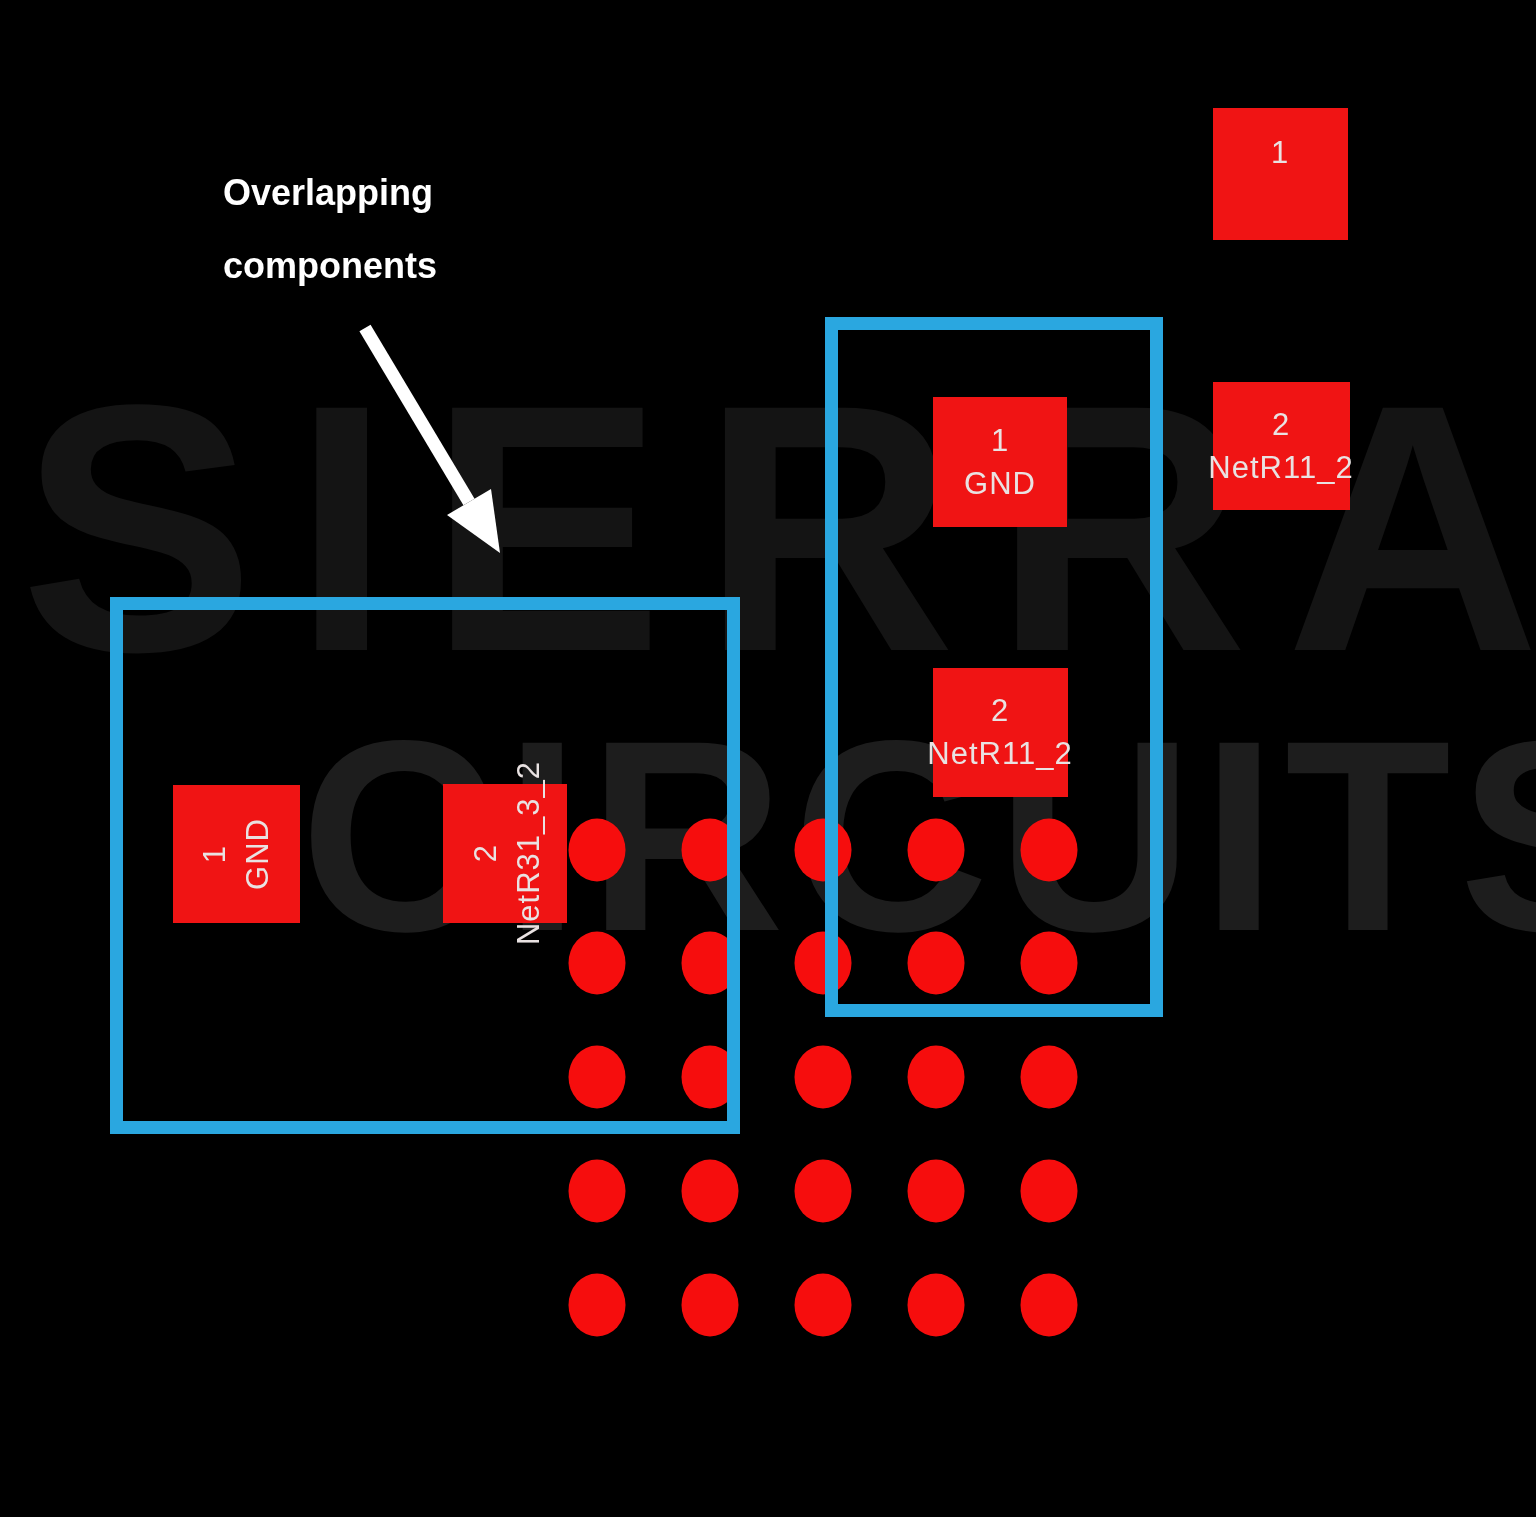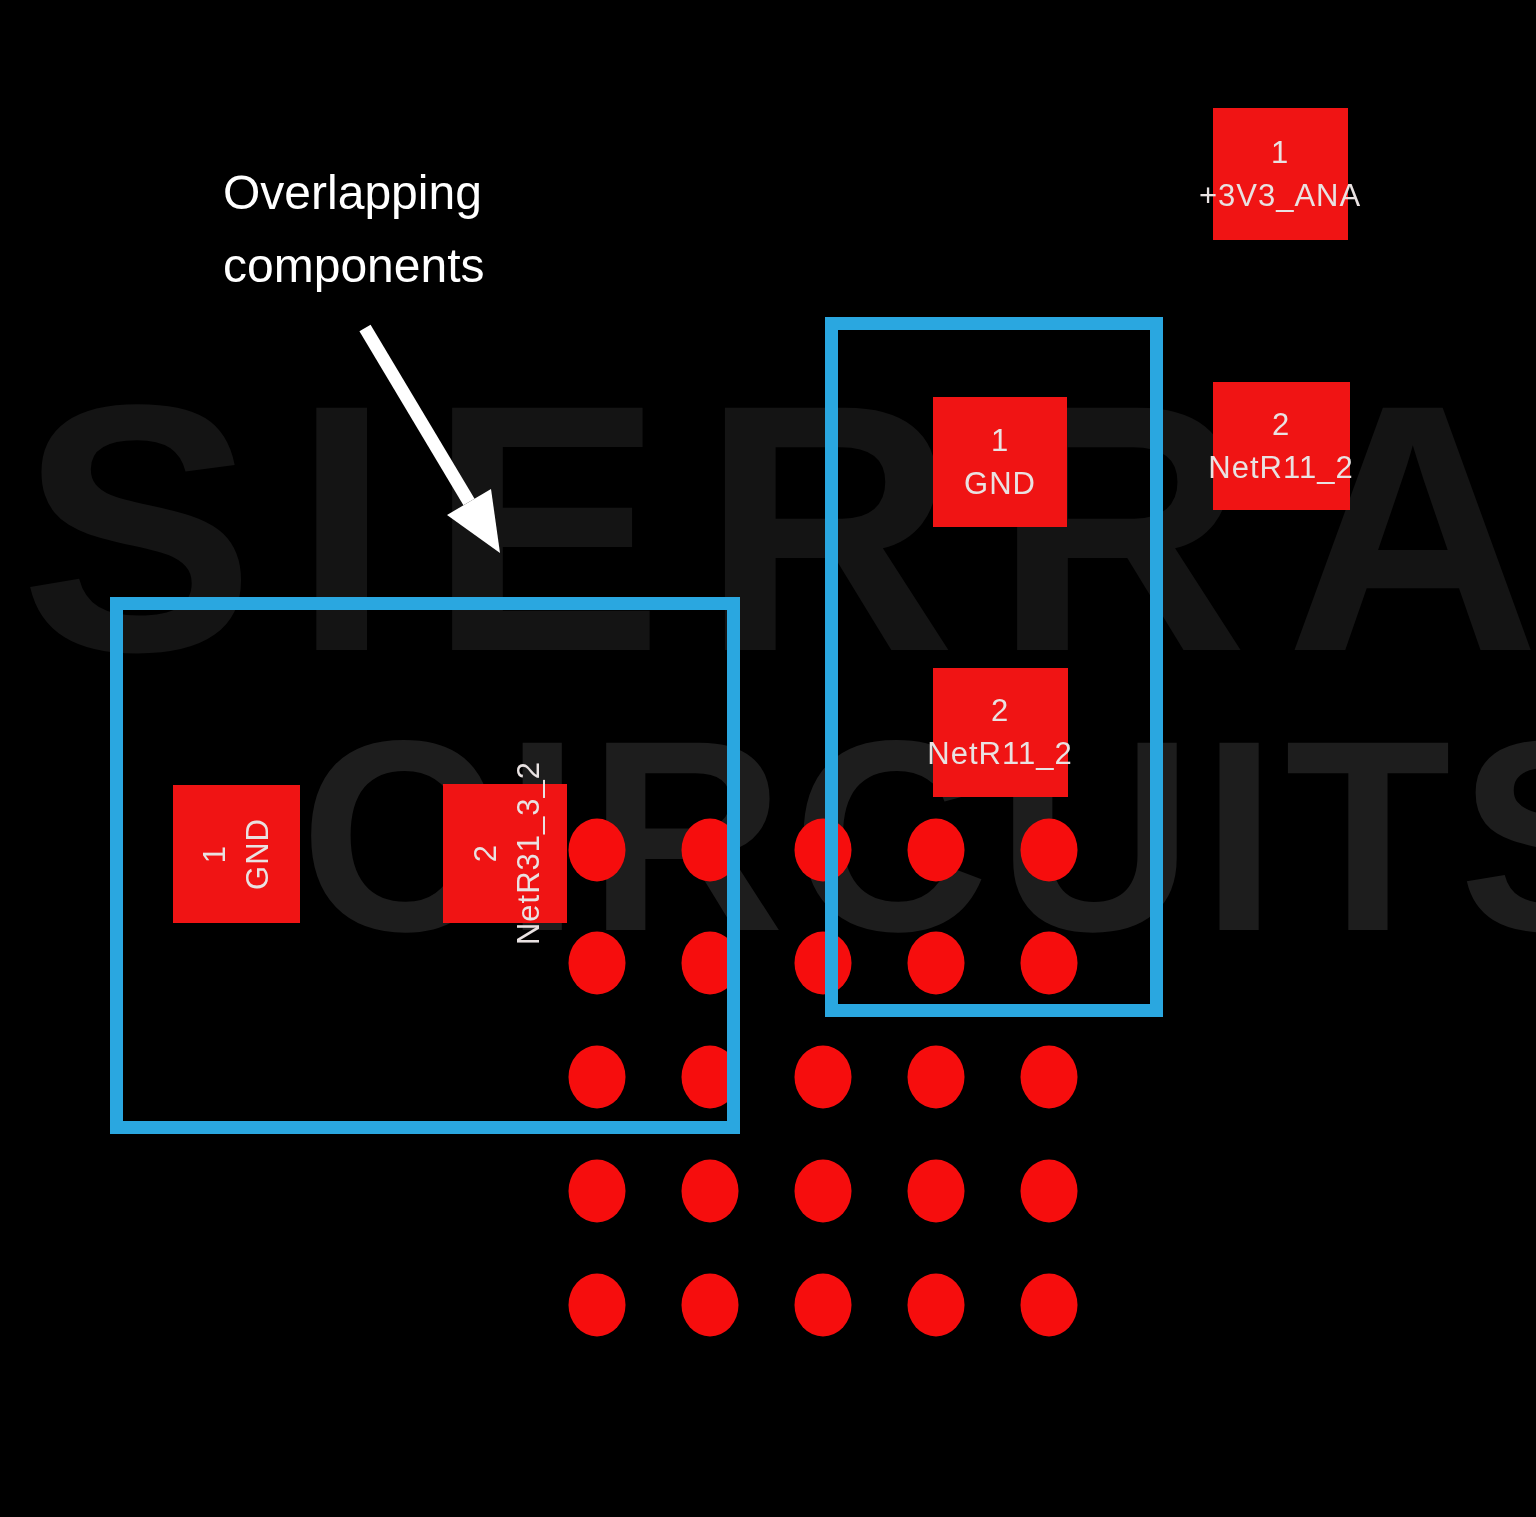--- a/index.html
+++ b/index.html
@@ -33,21 +33,21 @@
     transform:translate(-50%,-50%) rotate(-90deg);
   }
   
   .hl-rect{position:absolute;border:13px solid var(--hl-blue);box-sizing:border-box;
     background:transparent;z-index:4;}
   .rect-left{left:110px;top:597px;width:630px;height:537px;}
   .rect-tall{left:825px;top:317px;width:338px;height:700px;}
   
   .annotation-text{
     position:absolute;left:223px;top:156px;z-index:5;
-    color:var(--anno);font-size:48px;font-weight:normal;line-height:73px;
+    color:var(--anno);font-size:36px;font-weight:bold;line-height:73px;
     white-space:pre-line;
   }
   #arrow-svg{position:absolute;left:0;top:0;z-index:5;pointer-events:none;}
 </style>
 </head>
 <body>
 
 <div class="canvas">
 
   <div class="wm wm-top">SIERRA</div>
@@ -77,21 +77,20 @@
       <div class="via-dot" style="left: 597px; top: 1305px; width: 57px; height: 63px;"></div>
       <div class="via-dot" style="left: 710px; top: 1305px; width: 57px; height: 63px;"></div>
       <div class="via-dot" style="left: 823px; top: 1305px; width: 57px; height: 63px;"></div>
       <div class="via-dot" style="left: 936px; top: 1305px; width: 57px; height: 63px;"></div>
       <div class="via-dot" style="left: 1049px; top: 1305px; width: 57px; height: 63px;"></div>
     </div>
 
   <div class="pad" style="left:1213px;top:108px;width:135px;height:132px;"></div>
   <div class="pad-label" style="left:1160px;top:131px;">
     <div>1</div>
-    <div>+3V3_ANA</div>
   </div>
 
   <div class="pad" style="left:1213px;top:382px;width:137px;height:128px;"></div>
   <div class="pad-label" style="left:1161px;top:403px;">
     <div>2</div>
     <div>NetR11_2</div>
   </div>
 
   <div class="pad" style="left:933px;top:397px;width:134px;height:130px;"></div>
   <div class="pad-label" style="left:880px;top:419px;">

